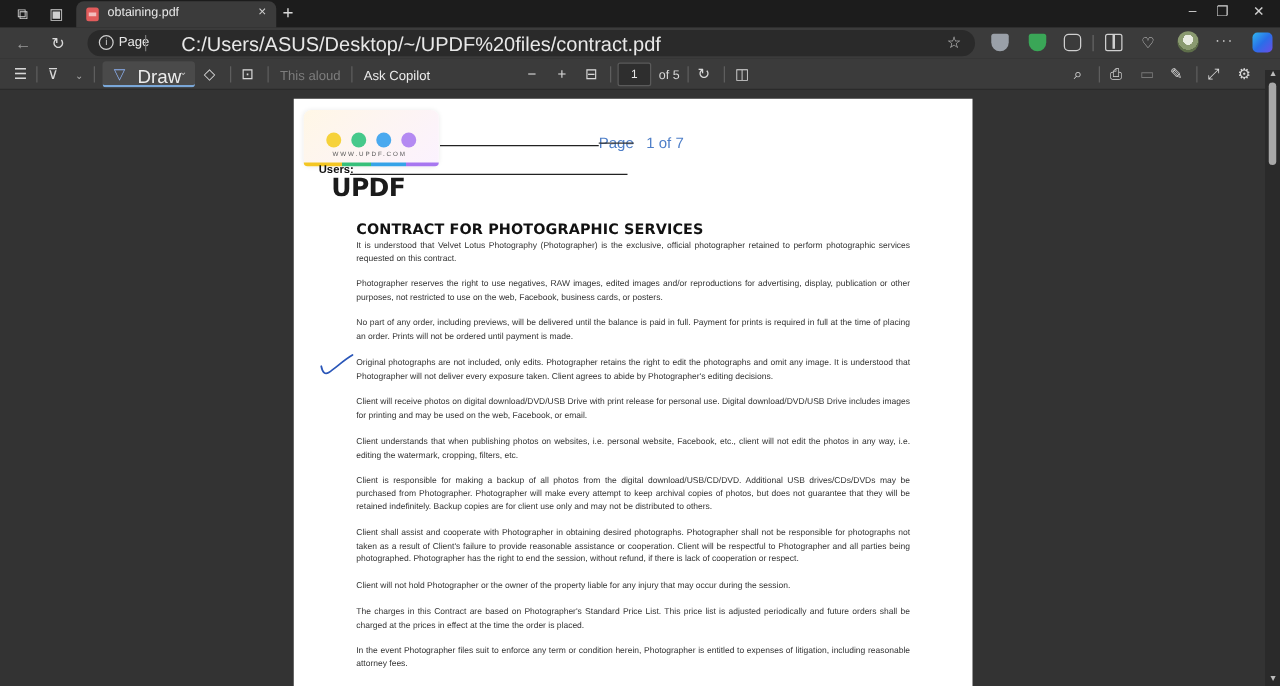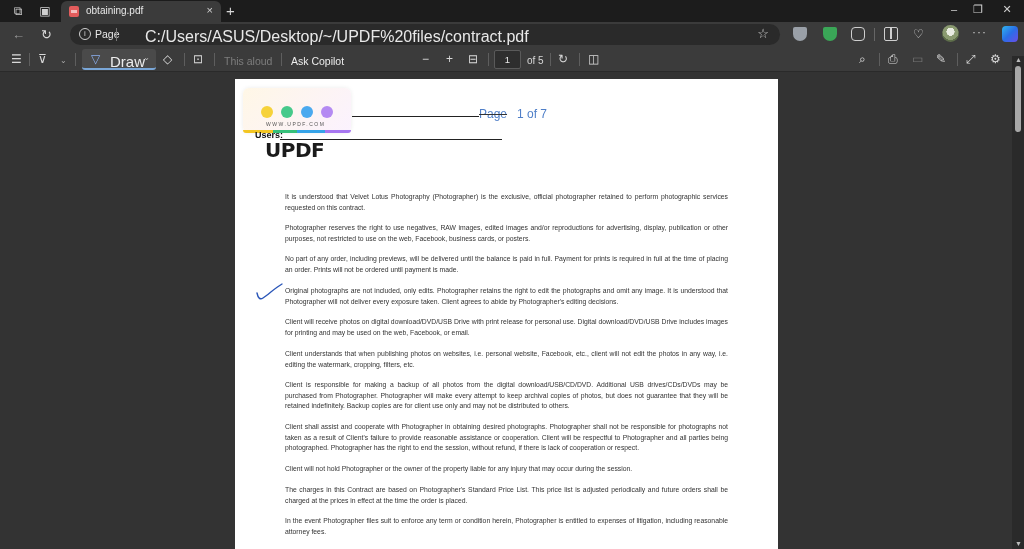--- a/index.html
+++ b/index.html
@@ -169,20 +169,21 @@
     <span class="logo-text">UPDF</span>
     <span class="logo-url">WWW.UPDF.COM</span>
     <div class="logo-bar"></div>
   </div>
   <div class="line1"></div>
   <span class="page-stamp">Page</span>
   <span class="page-stamp-rest">1 of 7</span>
   <span class="date-lbl">Users:</span>
   <div class="line2"></div>
 
+  <div class="doc-title">CONTRACT FOR PHOTOGRAPHIC SERVICES</div>
 
   <p class="para" style="top:113px">It is understood that Velvet Lotus Photography (Photographer) is the exclusive, official photographer retained to perform photographic services requested on this contract.</p>
   <p class="para" style="top:144px">Photographer reserves the right to use negatives, RAW images, edited images and/or reproductions for advertising, display, publication or other purposes, not restricted to use on the web, Facebook, business cards, or posters.</p>
   <p class="para" style="top:175px">No part of any order, including previews, will be delivered until the balance is paid in full. Payment for prints is required in full at the time of placing an order. Prints will not be ordered until payment is made.</p>
   <p class="para" style="top:207px">Original photographs are not included, only edits. Photographer retains the right to edit the photographs and omit any image. It is understood that Photographer will not deliver every exposure taken. Client agrees to abide by Photographer's editing decisions.</p>
   <p class="para" style="top:238px">Client will receive photos on digital download/DVD/USB Drive with print release for personal use. Digital download/DVD/USB Drive includes images for printing and may be used on the web, Facebook, or email.</p>
   <p class="para" style="top:270px">Client understands that when publishing photos on websites, i.e. personal website, Facebook, etc., client will not edit the photos in any way, i.e. editing the watermark, cropping, filters, etc.</p>
   <p class="para" style="top:301px">Client is responsible for making a backup of all photos from the digital download/USB/CD/DVD. Additional USB drives/CDs/DVDs may be purchased from Photographer. Photographer will make every attempt to keep archival copies of photos, but does not guarantee that they will be retained indefinitely. Backup copies are for client use only and may not be distributed to others.</p>
   <p class="para" style="top:343px">Client shall assist and cooperate with Photographer in obtaining desired photographs. Photographer shall not be responsible for photographs not taken as a result of Client's failure to provide reasonable assistance or cooperation. Client will be respectful to Photographer and all parties being photographed. Photographer has the right to end the session, without refund, if there is lack of cooperation or respect.</p>
   <p class="para" style="top:385px">Client will not hold Photographer or the owner of the property liable for any injury that may occur during the session.</p>

